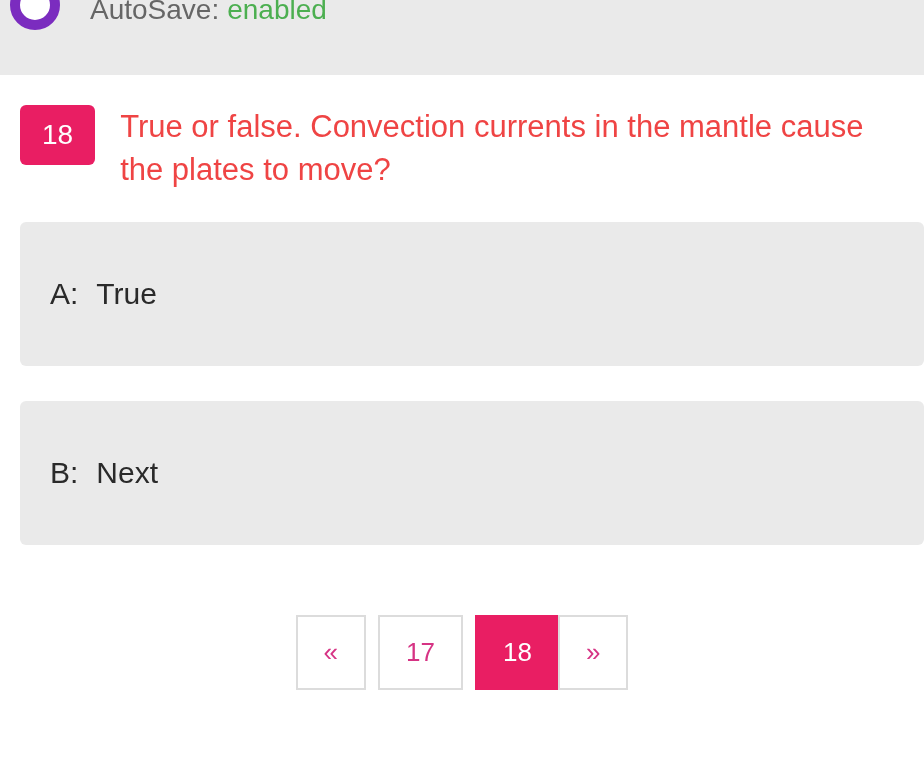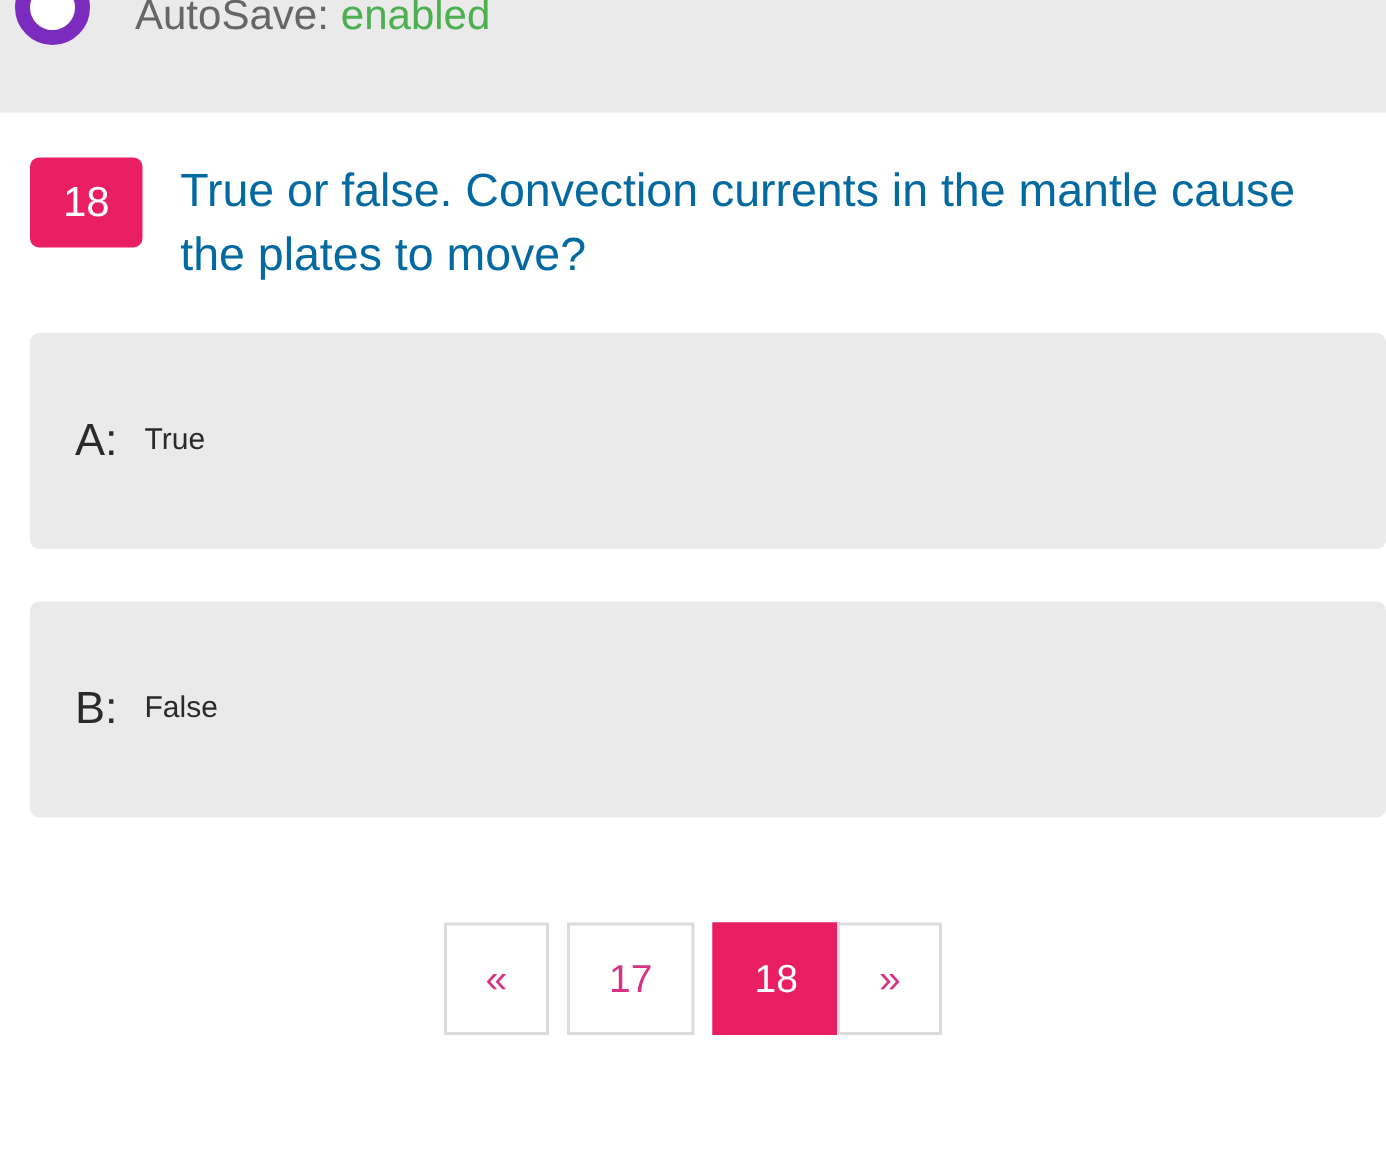--- a/index.html
+++ b/index.html
@@ -69,21 +69,21 @@
       background: #e91e63;
       color: #fff;
       font-size: 28px;
       font-weight: 500;
       padding: 14px 22px;
       border-radius: 6px;
       min-width: 74px;
       text-align: center;
     }
     .question-text {
-      color: #0369a1;
+      color: #ef4444;
       font-size: 31px;
       line-height: 1.4;
       flex: 1;
     }
     .answers {
       padding: 10px 0 10px 20px;
     }
     .answer-card {
       background: #eaeaea;
       border-radius: 6px;
@@ -93,21 +93,21 @@
       align-items: center;
       gap: 18px;
       cursor: pointer;
     }
     .answer-key {
       color: #2a2a2a;
       font-size: 30px;
     }
     .answer-text {
       color: #2a2a2a;
-      font-size: 20px;
+      font-size: 30px;
     }
     .pagination {
       display: flex;
       justify-content: center;
       padding: 25px 0 40px 0;
     }
     .page-item {
       border: 2px solid #dcdcdc;
       background: #fff;
       color: #d63384;
@@ -154,21 +154,21 @@
   <div class="question-text">True or false. Convection currents in the mantle cause the plates to move?</div>
 </div>
 
 <div class="answers">
   <div class="answer-card">
     <span class="answer-key">A:</span>
     <span class="answer-text">True</span>
   </div>
   <div class="answer-card">
     <span class="answer-key">B:</span>
-    <span class="answer-text">False</span>
+    <span class="answer-text">Next</span>
   </div>
 </div>
 
 <div class="pagination">
   <div class="page-item">«</div>
   <div class="page-item page-num">17</div>
   <div class="page-item page-num active">18</div>
   <div class="page-item">»</div>
 </div>
 

